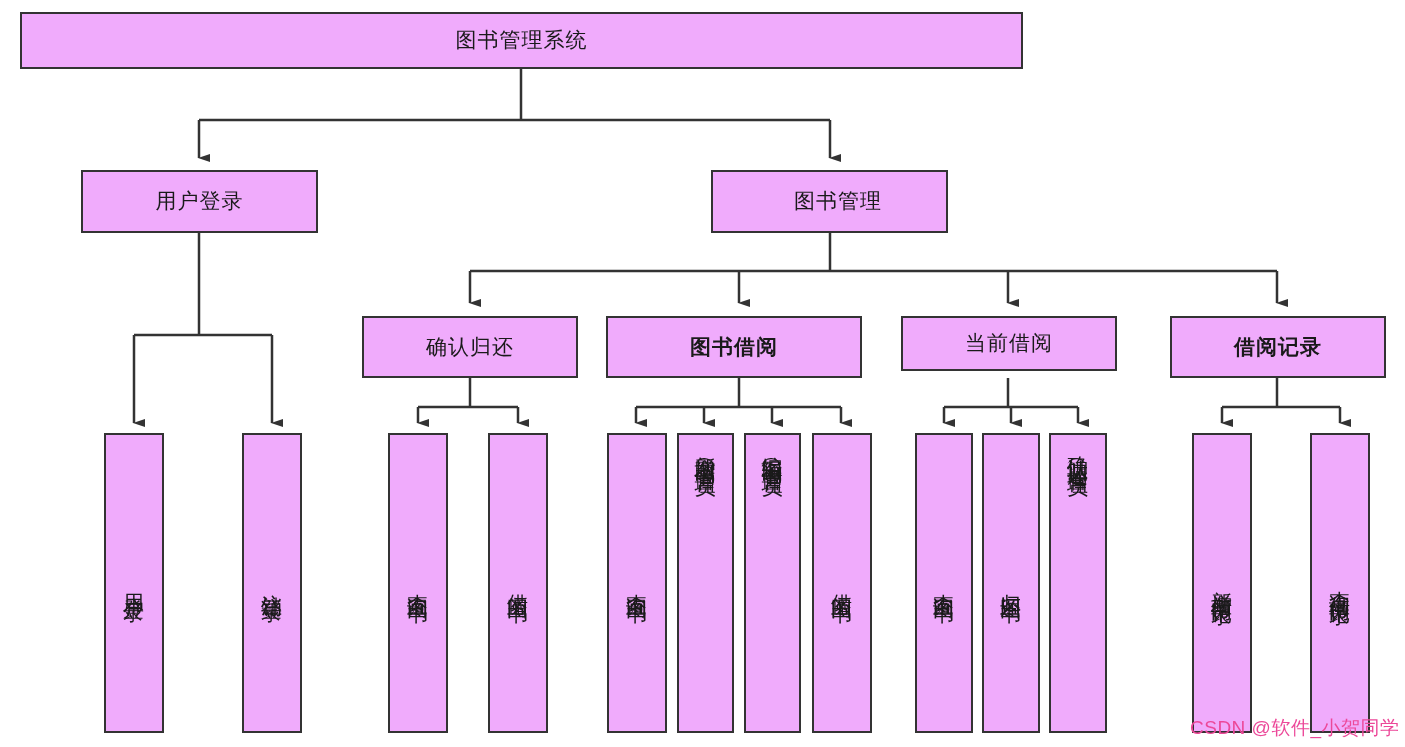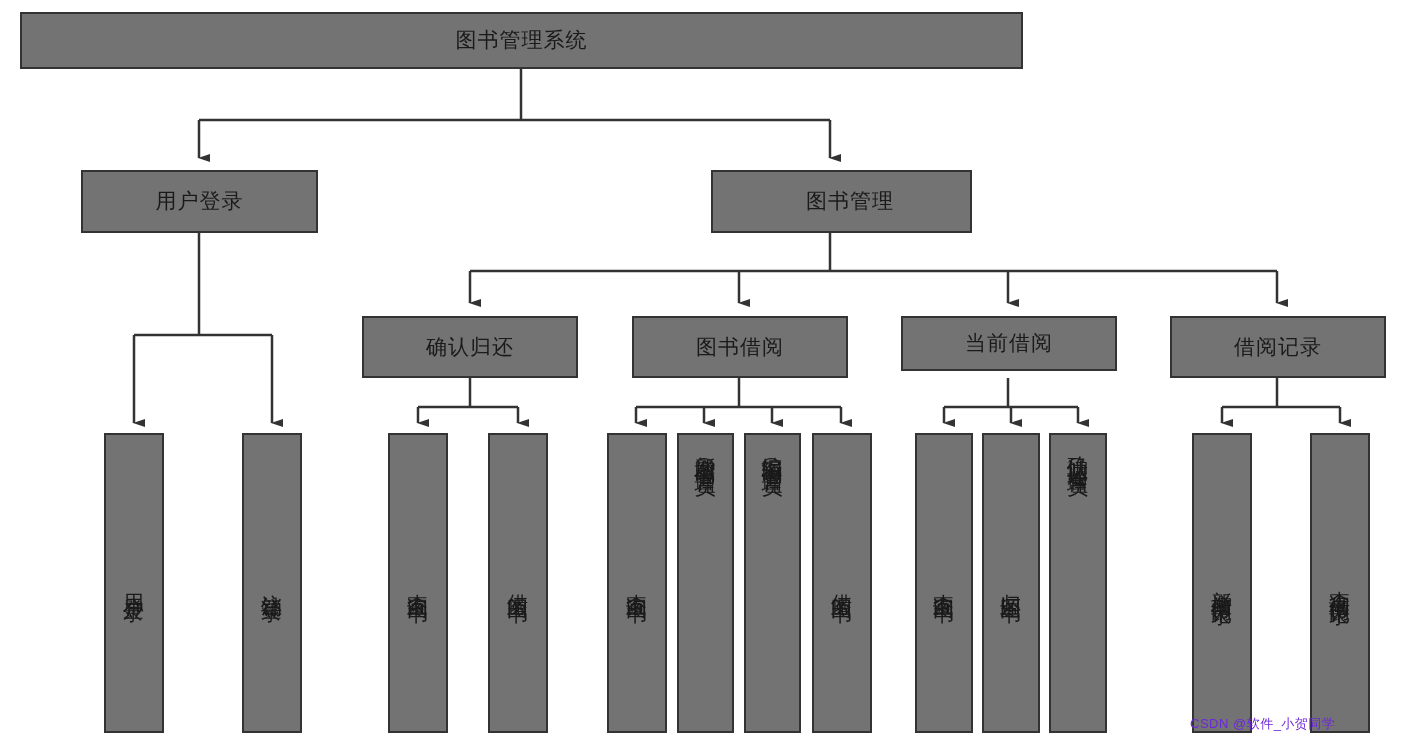--- a/index.html
+++ b/index.html
@@ -13,21 +13,21 @@
   #stage {
     position: relative;
     width: 1405px;
     height: 747px;
     background: #ffffff;
     overflow: hidden;
   }
   .node {
     position: absolute;
     box-sizing: border-box;
-    background: #737373;
+    background: #f0abfc;
     border: 2px solid #333333;
     display: flex;
     align-items: center;
     justify-content: center;
     color: #1a1a1a;
   }
   .node-label {
     font-size: 21px;
     line-height: 1.15;
     letter-spacing: 1px;
@@ -57,22 +57,22 @@
   svg.wires {
     position: absolute;
     left: 0;
     top: 0;
     width: 1405px;
     height: 747px;
     pointer-events: none;
   }
   .watermark {
     position: absolute;
-    font-size: 13px;
-    color: #6d28d9;
+    font-size: 19px;
+    color: #ec4899;
     white-space: nowrap;
     letter-spacing: 0.5px;
   }
 </style>
 </head>
 <body>
 
 <div id="stage">
 
   <svg class="wires" viewBox="0 0 1405 747" xmlns="http://www.w3.org/2000/svg">
@@ -123,34 +123,34 @@
     <path d="M1340,407 L1340,423" stroke="#333333" stroke-width="2.5" fill="none" marker-end="url(#arrowhead)"></path>
   </svg>
 
   <div class="node" style="left:20px; top:12px; width:1003px; height:57px;">
     <span class="node-label">图书管理系统</span>
   </div>
 
   <div class="node" style="left:81px; top:170px; width:237px; height:63px;">
     <span class="node-label">用户登录</span>
   </div>
-  <div class="node" style="left:711px; top:170px; width:261px; height:63px;padding-left:17px;">
+  <div class="node" style="left:711px; top:170px; width:237px; height:63px;padding-left:17px;">
     <span class="node-label">图书管理</span>
   </div>
 
   <div class="node" style="left:362px; top:316px; width:216px; height:62px;">
     <span class="node-label">确认归还</span>
   </div>
-  <div class="node" style="left:632px; top:316px; width:216px; height:62px;">
+  <div class="node" style="left:606px; top:316px; width:256px; height:62px;font-weight:bold;">
     <span class="node-label">图书借阅</span>
   </div>
   <div class="node" style="left:901px; top:316px; width:216px; height:55px;">
     <span class="node-label">当前借阅</span>
   </div>
-  <div class="node" style="left:1170px; top:316px; width:216px; height:62px;">
+  <div class="node" style="left:1170px; top:316px; width:216px; height:62px;font-weight:bold;">
     <span class="node-label">借阅记录</span>
   </div>
 
   <div class="node vertical mid" style="left:104px; top:433px; width:60px; height:300px;">
     <span class="node-label">用户登录</span>
   </div>
   <div class="node vertical mid" style="left:242px; top:433px; width:60px; height:300px;">
     <span class="node-label">注销登录</span>
   </div>
 

